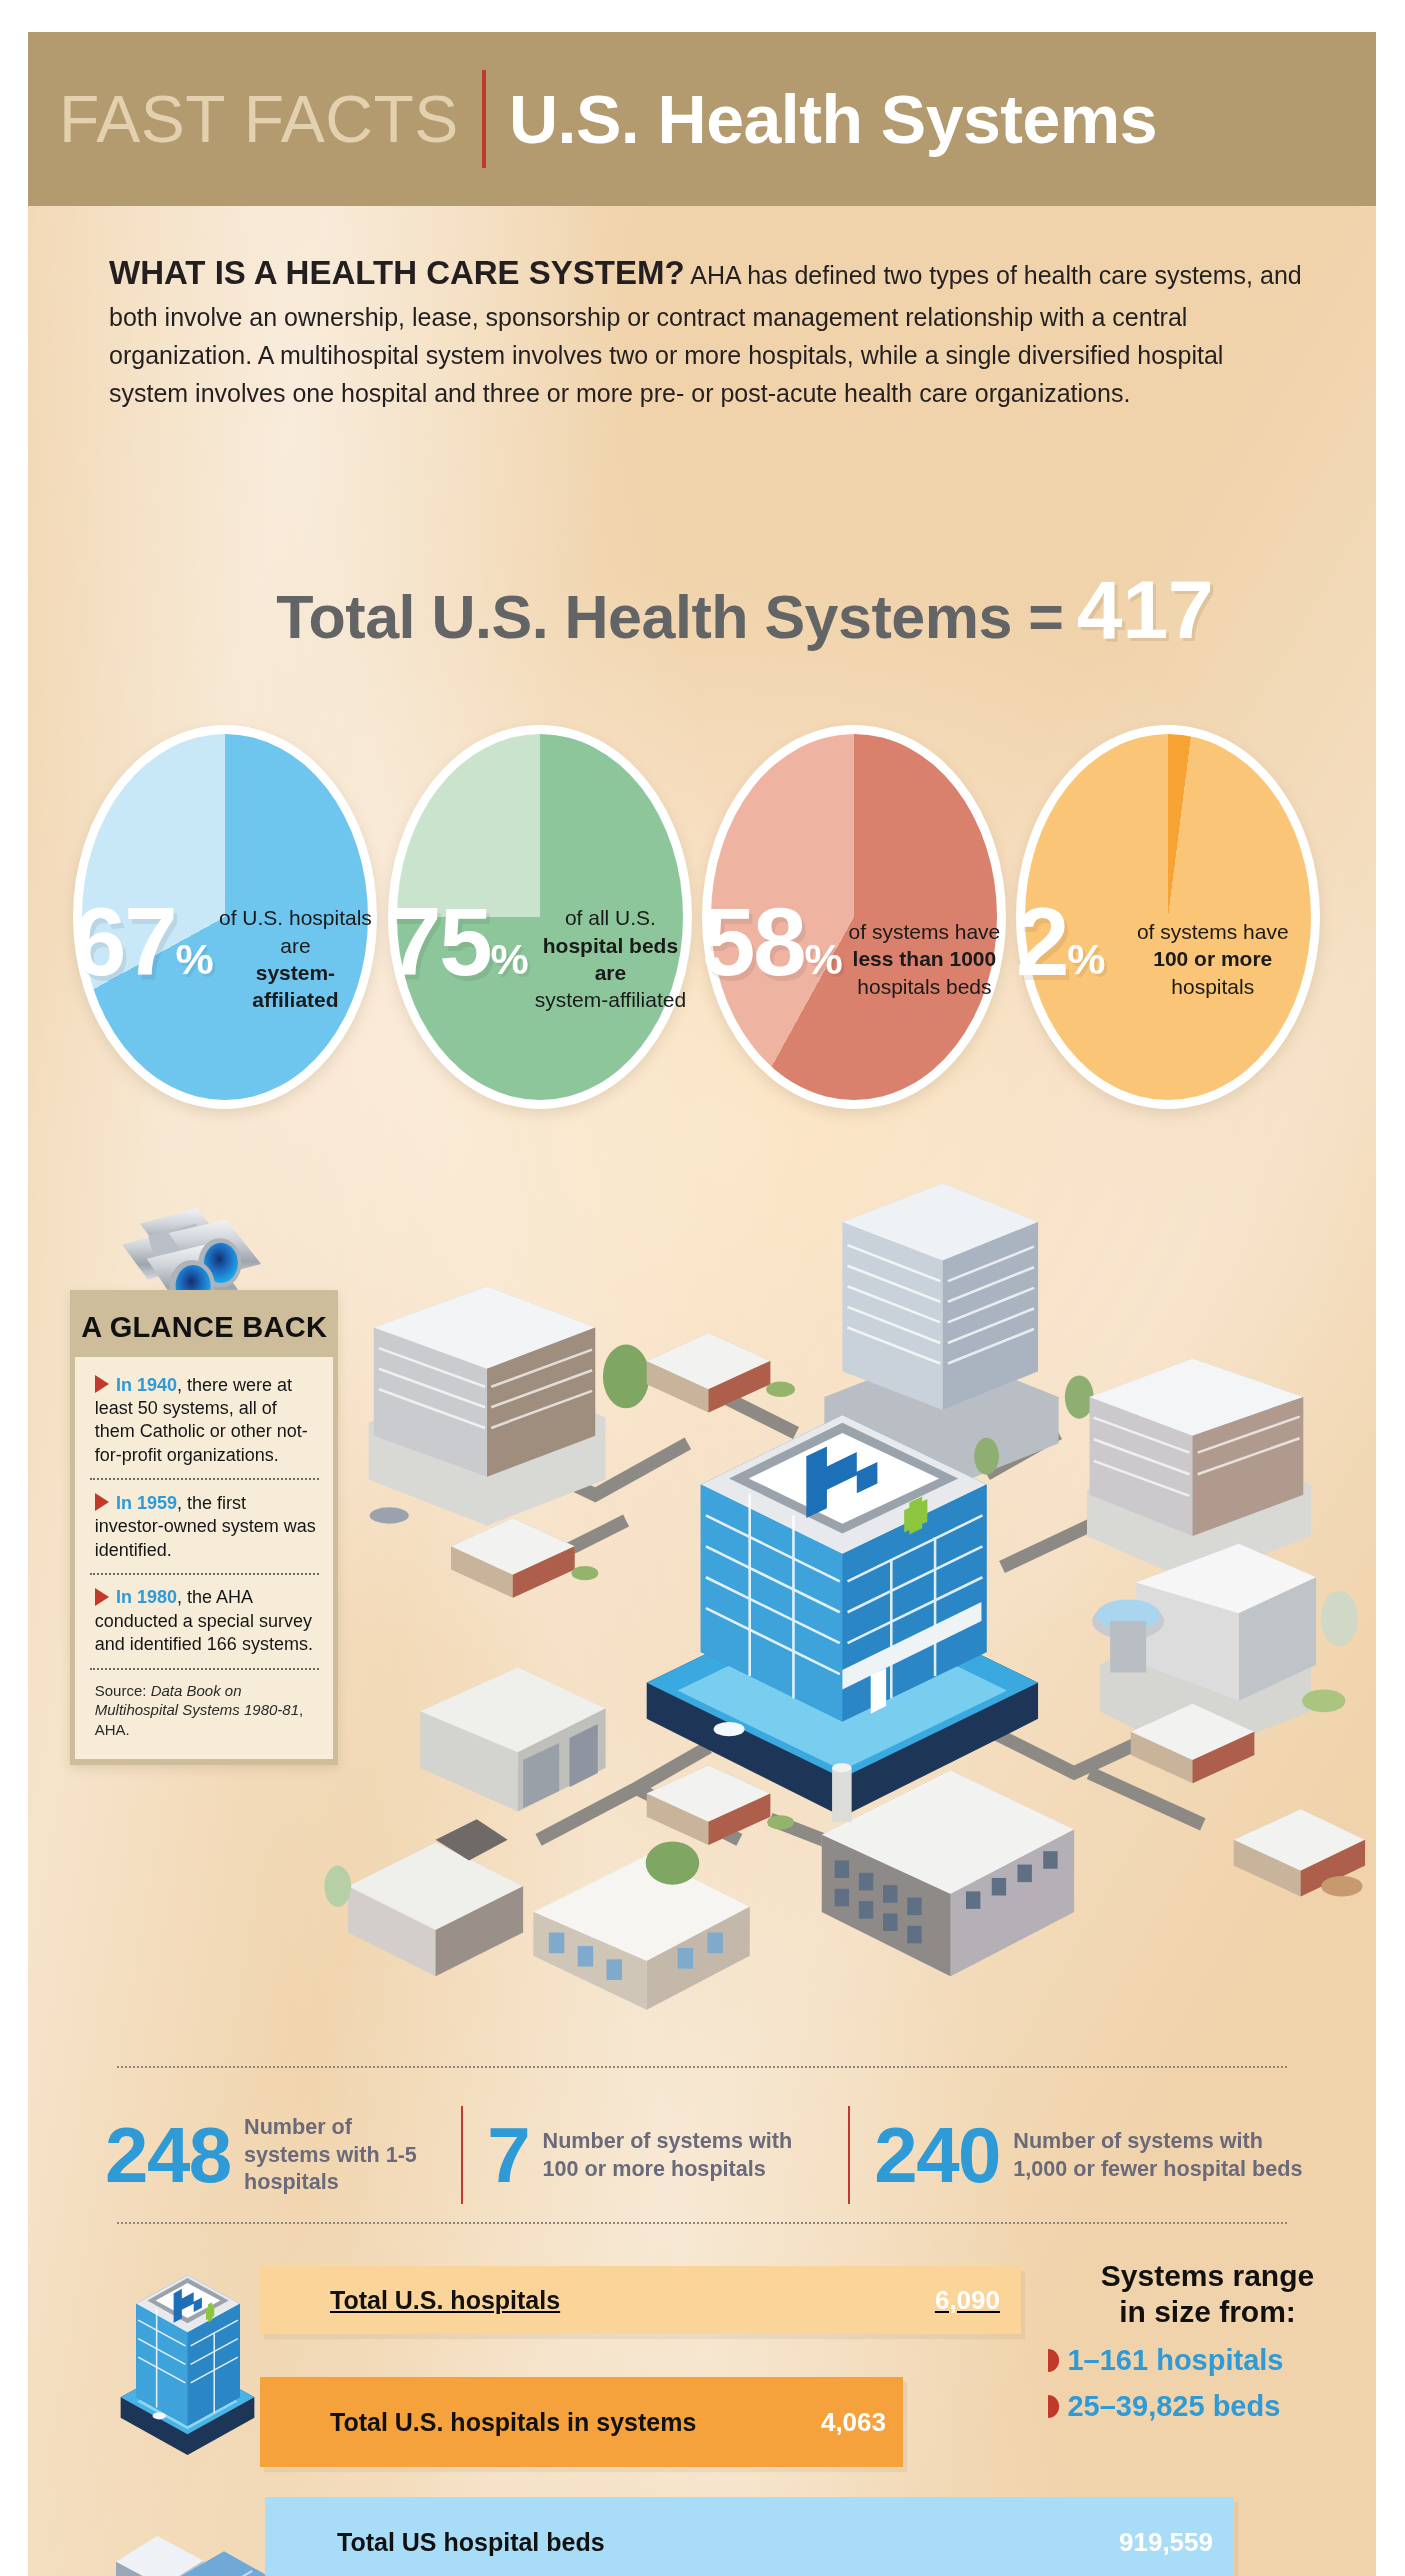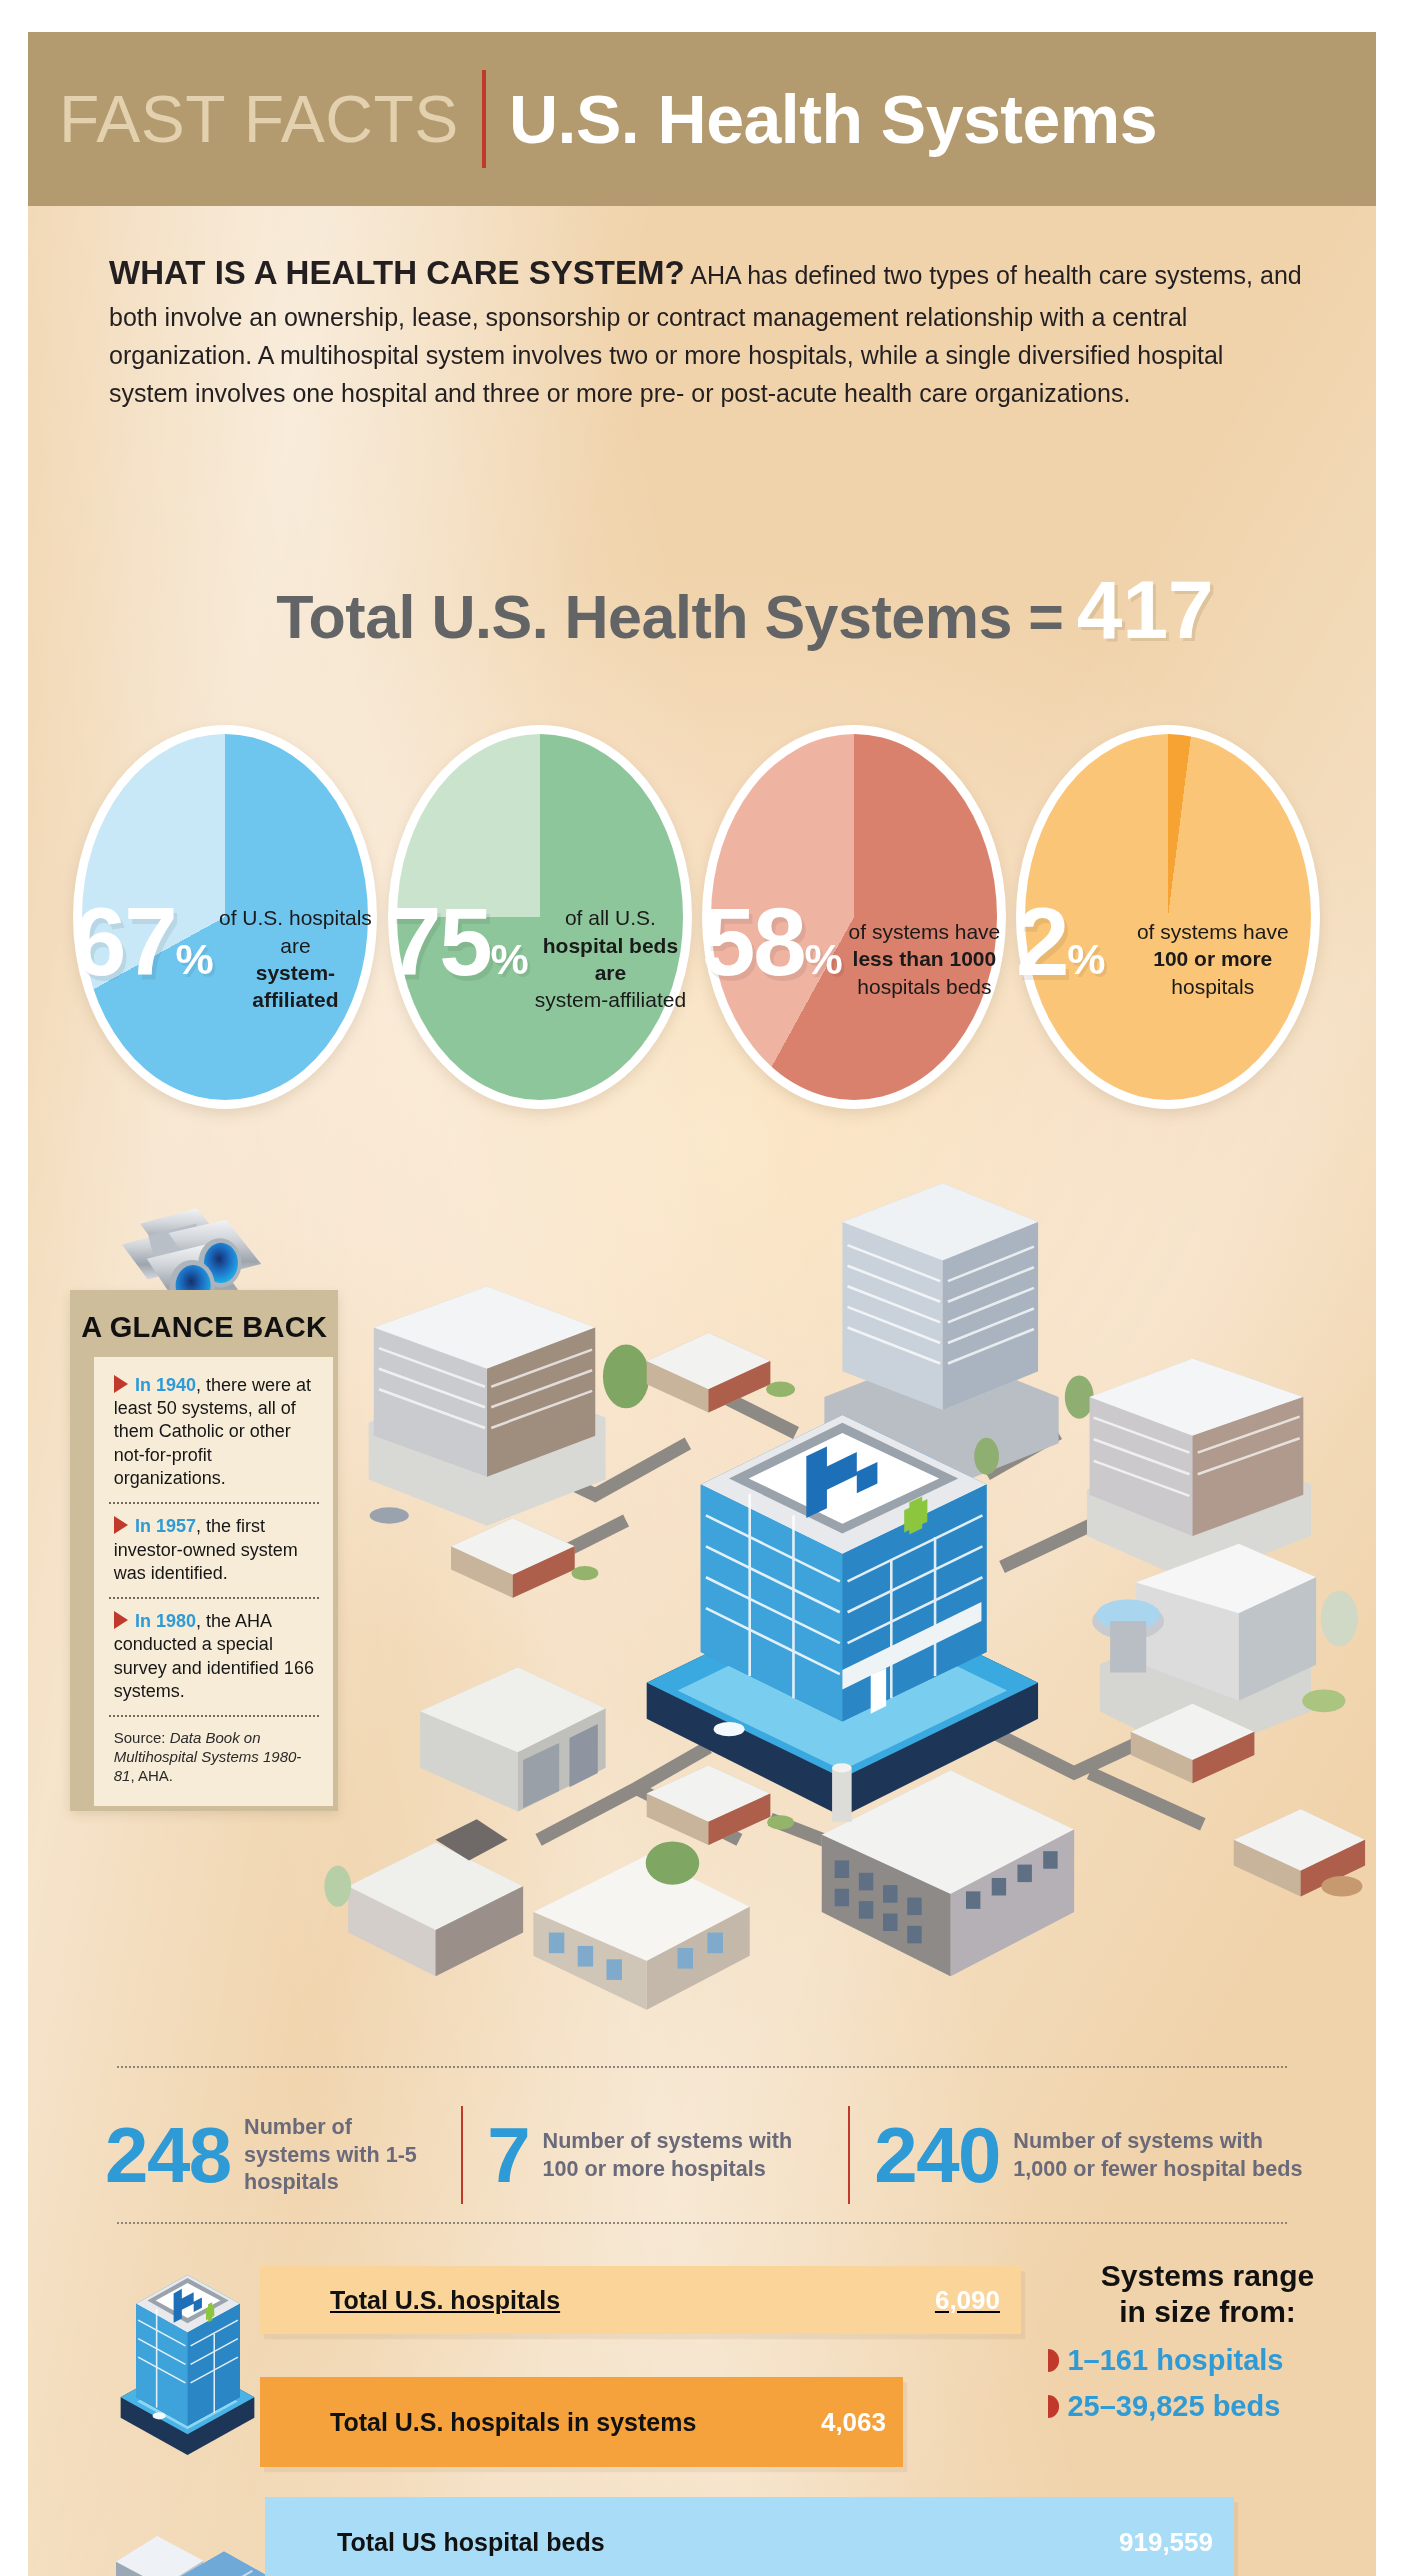--- a/index.html
+++ b/index.html
@@ -56,21 +56,21 @@
   .mid{position:absolute;left:0;top:1123px;width:1348px;height:907px;}
 
   
   .binoc{position:absolute;left:63px;top:42px;width:196px;height:134px;}
 
   
   .gb{position:absolute;left:42px;top:135px;width:258px;background:#cdbd9b;padding:5.2px;
       box-shadow:0 4.1px 10.3px rgba(120,95,60,.16);}
   .gb-head{background:#cdbd9b;padding:15.5px 0 13.4px;text-align:center;}
   .gb-head .t{font-size:29px;font-weight:700;color:#111;letter-spacing:0.3px;}
-  .gb-body{background:#f7ecd8;padding:13.4px 14.4px 18.5px;margin-left:19px;}
+  .gb-body{background:#f7ecd8;padding:13.4px 14.4px 18.5px;}
   .gb-item{font-size:18px;line-height:1.30;color:#161616;padding:11.3px 0 11.3px 5.2px;}
   .gb-item:first-child{padding-top:3.1px;}
   .gb-item .yr{color:#2e9ad6;font-weight:700;}
   .gb-sep{border-top:2.1px dotted #6f6a60;margin:0;}
   .gb-src{font-size:15px;line-height:1.28;color:#2a2a2a;padding:11.3px 0 2.1px 5.2px;}
   .gb-src i{font-style:italic;}
   .tri{display:inline-block;width:0;height:0;border-top:9.8px solid transparent;
        border-bottom:9.8px solid transparent;border-left:14.4px solid #c0392b;
        margin-right:7.2px;vertical-align:-2.1px;}
 
@@ -229,21 +229,21 @@
         <div class="t">A GLANCE BACK</div>
       </div>
       <div class="gb-body">
 
         <div class="gb-item">
           <span class="tri"></span><span class="yr">In 1940</span><span>, there were at least 50 systems, all of them Catholic or other not-for-profit organizations.</span>
         </div>
         <div class="gb-sep"></div>
 
         <div class="gb-item">
-          <span class="tri"></span><span class="yr">In 1957</span><span>, the first investor-owned system was identified.</span>
+          <span class="tri"></span><span class="yr">In 1959</span><span>, the first investor-owned system was identified.</span>
         </div>
         <div class="gb-sep"></div>
 
         <div class="gb-item">
           <span class="tri"></span><span class="yr">In 1980</span><span>, the AHA conducted a special survey and identified 166 systems.</span>
         </div>
         <div class="gb-sep"></div>
 
         <div class="gb-src">
           <span>Source: </span><i>Data Book on Multihospital Systems 1980-81</i><span>, AHA.</span>

